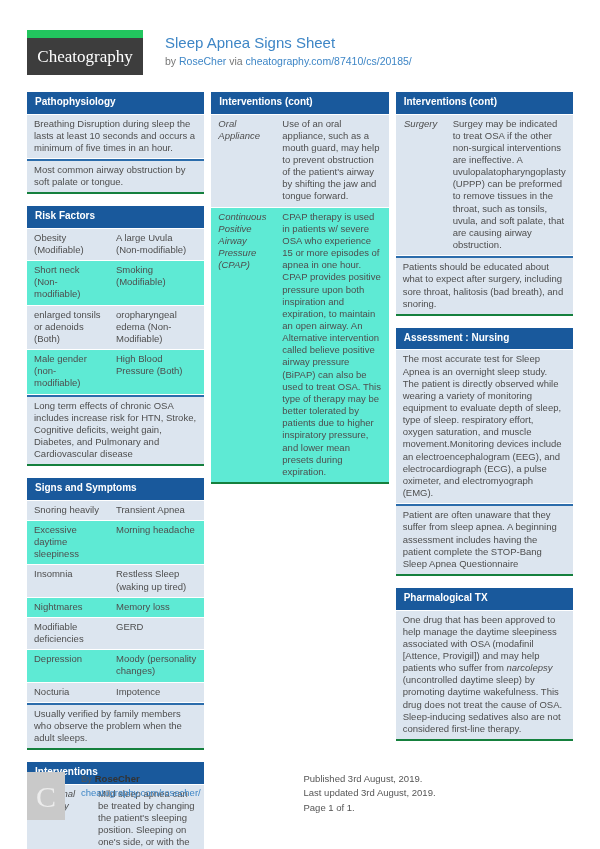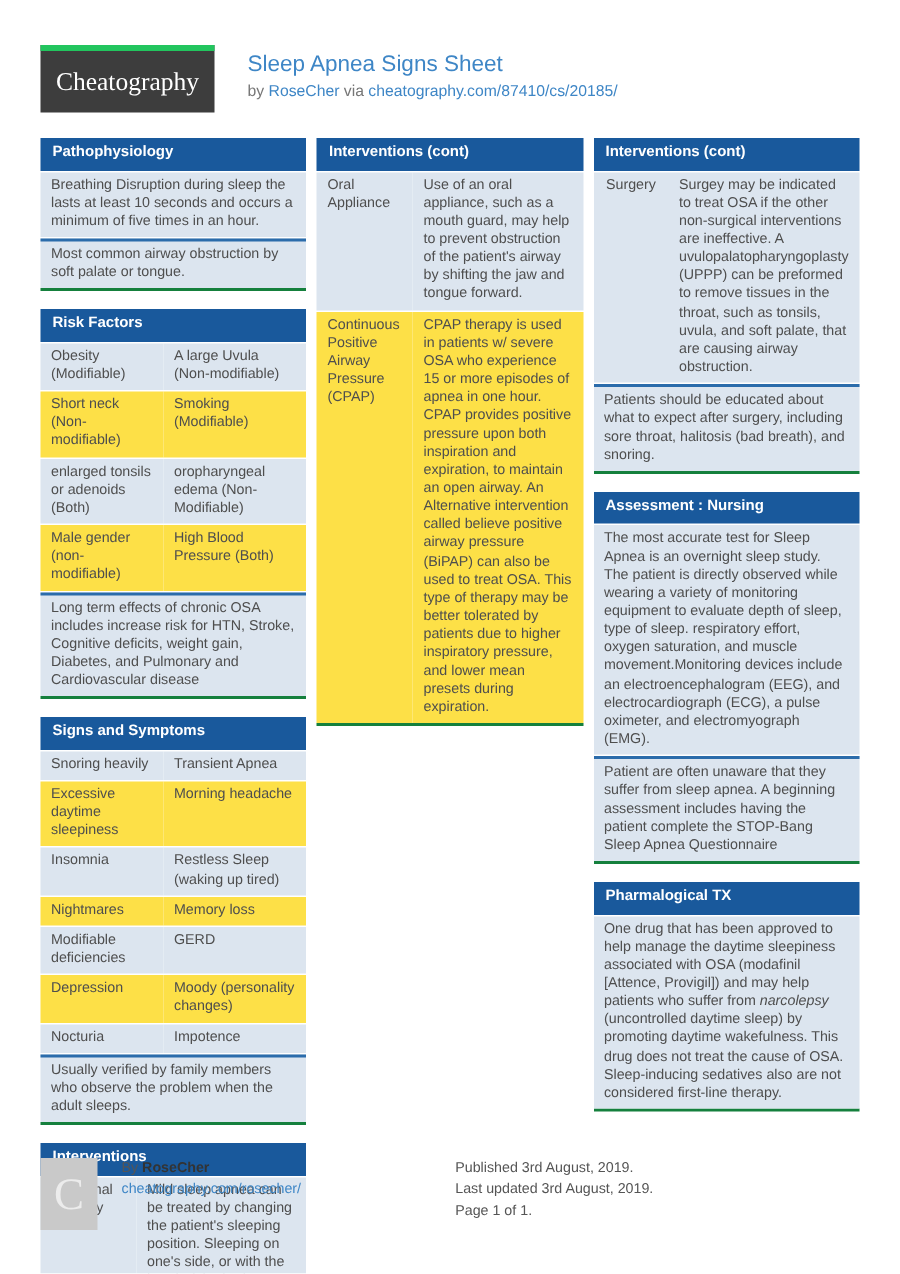--- a/index.html
+++ b/index.html
@@ -2,42 +2,42 @@
 <html><head>
 <meta charset="utf-8">
 <style>
   * { margin:0; padding:0; box-sizing:border-box; }
   html,body { background:#ffffff; }
   body { font-family:"Liberation Sans","DejaVu Sans",sans-serif; }
   .page { position:relative; width:600px; height:849px; background:#fff; overflow:hidden; }
 
   
   .hdr { display:flex; align-items:flex-start; padding:30px 27px 0 27px; }
-  .logo-box { background:#3d3d3d; border-top:4px solid #22c55e; width:116px; height:45px;
+  .logo-box { background:#3d3d3d; border-top:8px solid #22c55e; width:116px; height:45px;
               display:flex; align-items:center; justify-content:center; }
   .logo-text { font-family:"Liberation Serif","DejaVu Serif",serif; color:#fff; font-size:17px; }
   .hdr-titles { margin-left:22px; padding-top:4px; }
   .page-title { color:#3e86c6; font-size:15px; margin-bottom:4px; }
   .byline { font-size:10.5px; color:#777; }
   .byline a, .link { color:#3e86c6; text-decoration:none; }
 
   
   .cols { display:flex; gap:7px; padding:0 27px; margin-top:17px; }
   .col { flex:1; min-width:0; }
 
   .sec { margin-bottom:12px; border-bottom:2px solid #15803d; }
   .sec-h { background:#19599c; color:#fff; font-weight:bold; font-size:10px;
            padding:4px 8px 5px 8px; line-height:1.25; }
   .row { display:flex; margin-top:1px; }
   .cell, .note { font-size:9.5px; color:#4e4e4e; line-height:1.28;
                  padding:3px 7px 4px 7px; background:#dce5ef; }
-  .row.alt .cell { background:#fde047; }
+  .row.alt .cell { background:#5eead4; }
   .pair-l { flex:0 0 82px; }
   .pair-r { flex:1; }
-  .term { flex:0 0 64px; }
+  .term { flex:0 0 64px;font-style:italic; }
   .term.narrow { flex:0 0 50px;text-align:center; }
   .desc { flex:1; }
   .note { display:block; margin-top:1px; }
   .bluesep { border-top:2px solid #2b6cab; margin-top:1px; }
   .em { font-style:italic; }
 
   
   .footer { position:absolute; left:27px; right:27px; top:772px;
             display:flex; gap:7px; font-size:9.5px; color:#555; line-height:1.5; }
   .f-block { flex:1; min-width:0; }

